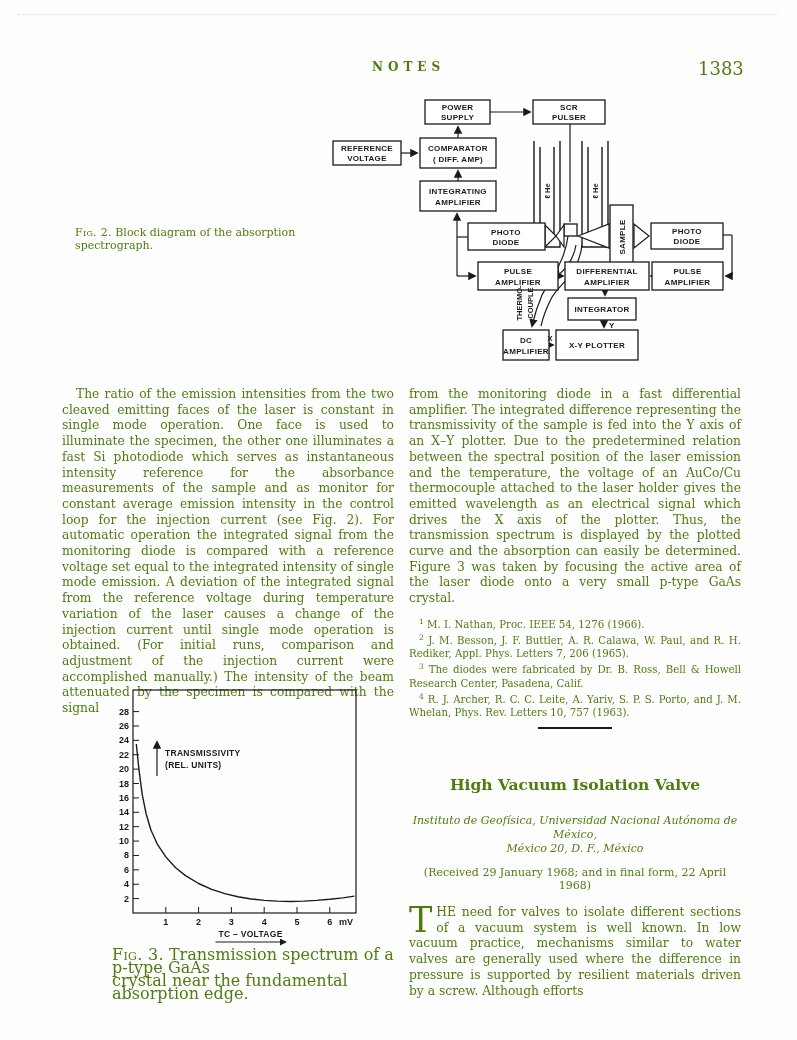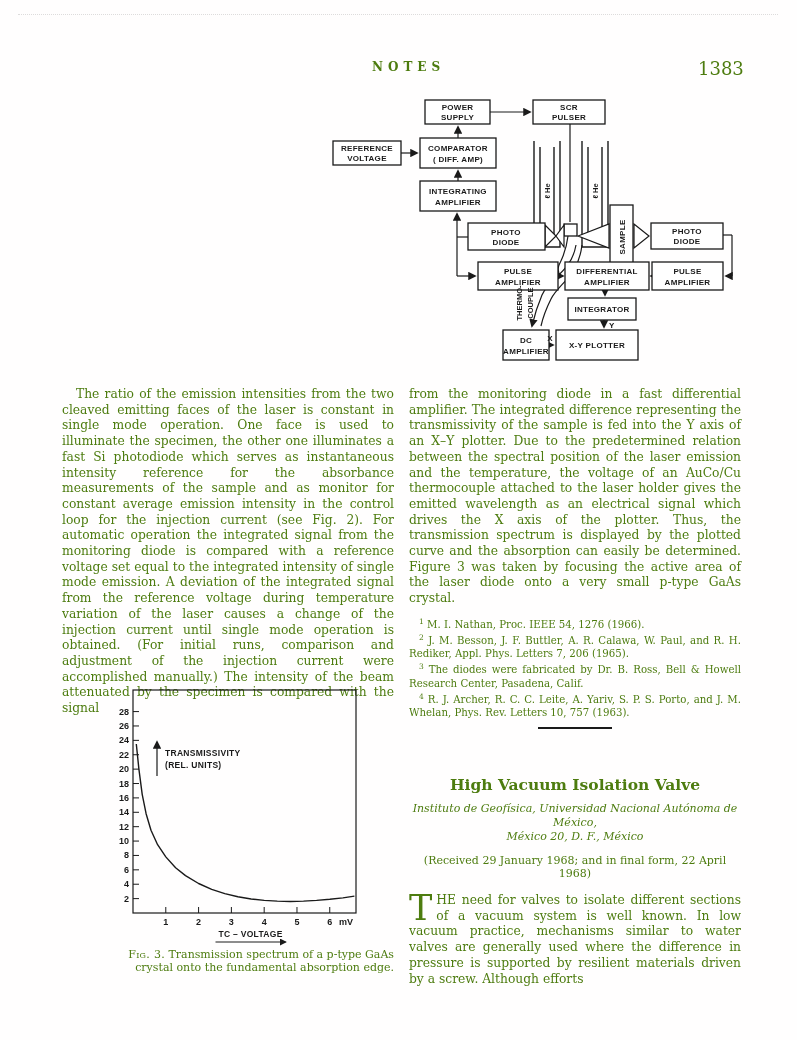--- a/index.html
+++ b/index.html
@@ -8,53 +8,57 @@
     font-family:"DejaVu Serif","Liberation Serif",serif;color:#4d7c0f;
     overflow:hidden;
   }
   .scan-edge{position:absolute;border-top:1px dotted #cfcfcf;opacity:.7;}
   .journal-title{
     position:absolute;left:372px;top:60px;font-size:12px;letter-spacing:5px;
     font-weight:bold;
   }
   .page-number{position:absolute;left:698px;top:58px;font-size:18px;}
   .fig2-caption{position:absolute;left:75px;top:226px;width:300px;font-size:11px;}
-  .fig3-caption{position:absolute;left:112px;top:948px;width:282px;font-size:11px;text-align:right;line-height:13px;}
+  .fig3-caption{position:absolute;left:112px;top:948px;width:282px;font-size:16px;text-align:left;line-height:13px;}
   .smallcaps{font-variant:small-caps;letter-spacing:.3px;}
   .col{position:absolute;width:332px;font-size:12.3px;line-height:15.7px;text-align:justify;}
   .col-left{left:62px;top:387px;}
   .col-right{left:409px;top:387px;}
   .para{margin:0;}
   .para-indent{text-indent:14px;}
   .footnotes{margin-top:9px;font-size:10.2px;line-height:12.9px;}
   .footnote{margin:0;text-indent:10px;}
   .footnote sup{font-size:7.5px;}
   .article2{position:absolute;left:409px;top:715px;width:332px;}
   .article-rule{width:74px;height:2px;background:#1a1a1a;margin:12px auto 0 auto;}
   .article-title{margin:46px 0 0 0;text-align:center;font-size:15.5px;font-weight:bold;}
   .article-authors{margin:12px 0 0 0;text-align:center;font-size:11.3px;font-variant:small-caps;letter-spacing:.4px;}
-  .article-affil{margin:8px 0 0 0;text-align:center;font-size:11px;font-style:italic;line-height:14px;}
+  .article-affil{margin:20px 0 0 0;text-align:center;font-size:11px;font-style:italic;line-height:14px;}
   .article-received{margin:10px 0 0 0;text-align:center;font-size:11px;}
   .article-body{margin:13px 0 0 0;font-size:12.3px;line-height:15.7px;text-align:justify;}
   .dropcap{float:left;font-size:35px;line-height:29px;padding:1px 4px 0 0;}
   svg text{font-family:"Liberation Sans","DejaVu Sans",sans-serif;}
   .boxlbl{font-size:8px;font-weight:bold;letter-spacing:.3px;fill:#1a1a1a;}
   .wirelbl{font-size:7.5px;font-weight:bold;fill:#1a1a1a;}
   .axislbl{font-size:8.5px;font-weight:bold;fill:#1a1a1a;letter-spacing:.3px;}
   .ticklbl{font-size:9px;font-weight:bold;fill:#1a1a1a;}
 </style>
 </head>
 <body>
 
 <div class="page">
   <div class="scan-edge" style="left:18px;top:14px;width:760px;"></div>
 
   <div class="journal-title">NOTES</div>
   <div class="page-number">1383</div>
 
+  <div class="fig2-caption">
+    <span class="smallcaps">Fig. 2.</span>
+    <span>Block diagram of the absorption spectrograph.</span>
+  </div>
 
   <svg style="position:absolute;left:328px;top:95px;" width="420" height="270" viewBox="0 0 420 270">
     <defs>
       <marker id="ah2" viewBox="0 0 10 10" refX="8" refY="5" markerWidth="7" markerHeight="7" orient="auto-start-reverse">
         <path d="M0,0 L10,5 L0,10 z" fill="#1a1a1a"></path>
       </marker>
     </defs>
 
     <g stroke="#1a1a1a" stroke-width="1.2" fill="none">
       <line x1="162" y1="17" x2="202" y2="17" marker-end="url(#ah2)"></line>
@@ -236,21 +240,21 @@
       <line x1="49" y1="96" x2="49" y2="62" stroke="#1a1a1a" stroke-width="1.2" marker-end="url(#ah3)"></line>
       <text x="57" y="76" class="axislbl">TRANSMISSIVITY</text>
       <text x="57" y="88" class="axislbl">(REL. UNITS)</text>
       <text x="142.5" y="257" text-anchor="middle" class="axislbl">TC – VOLTAGE</text>
       <line x1="107.5" y1="262" x2="177.5" y2="262" stroke="#1a1a1a" stroke-width="1" marker-end="url(#ah3)"></line>
     </svg>
 
   <div class="fig3-caption">
     <span class="smallcaps">Fig. 3.</span>
     <span>Transmission spectrum of a p-type GaAs</span><br>
-    <span>crystal onto the fundamental absorption edge.</span>
+    <span>crystal near the fundamental absorption edge.</span>
   </div>
 
   <div class="article2">
     <div class="article-rule"></div>
     <h2 class="article-title">High Vacuum Isolation Valve</h2>
     <div class="article-affil">
       <span>Instituto de Geofísica, Universidad Nacional Autónoma de México,</span><br>
       <span>México 20, D. F., México</span>
     </div>
     <div class="article-received">(Received 29 January 1968; and in final form, 22 April 1968)</div>

